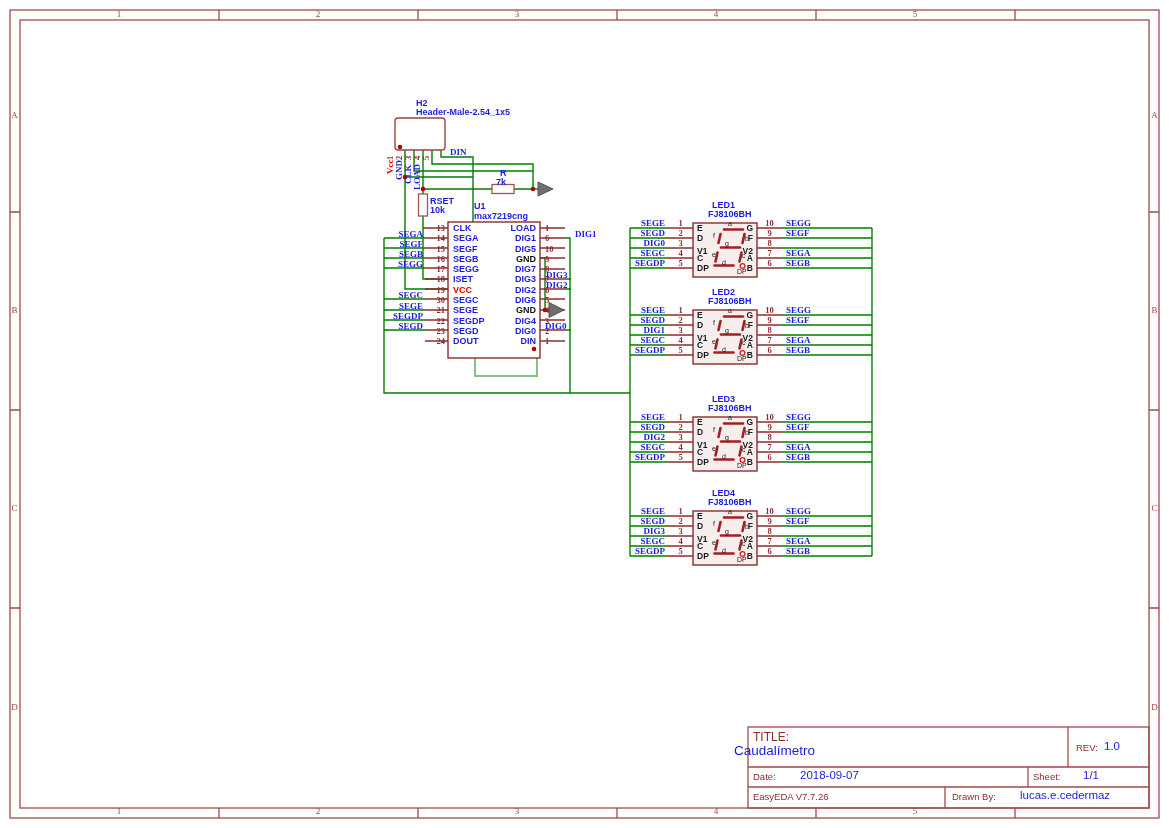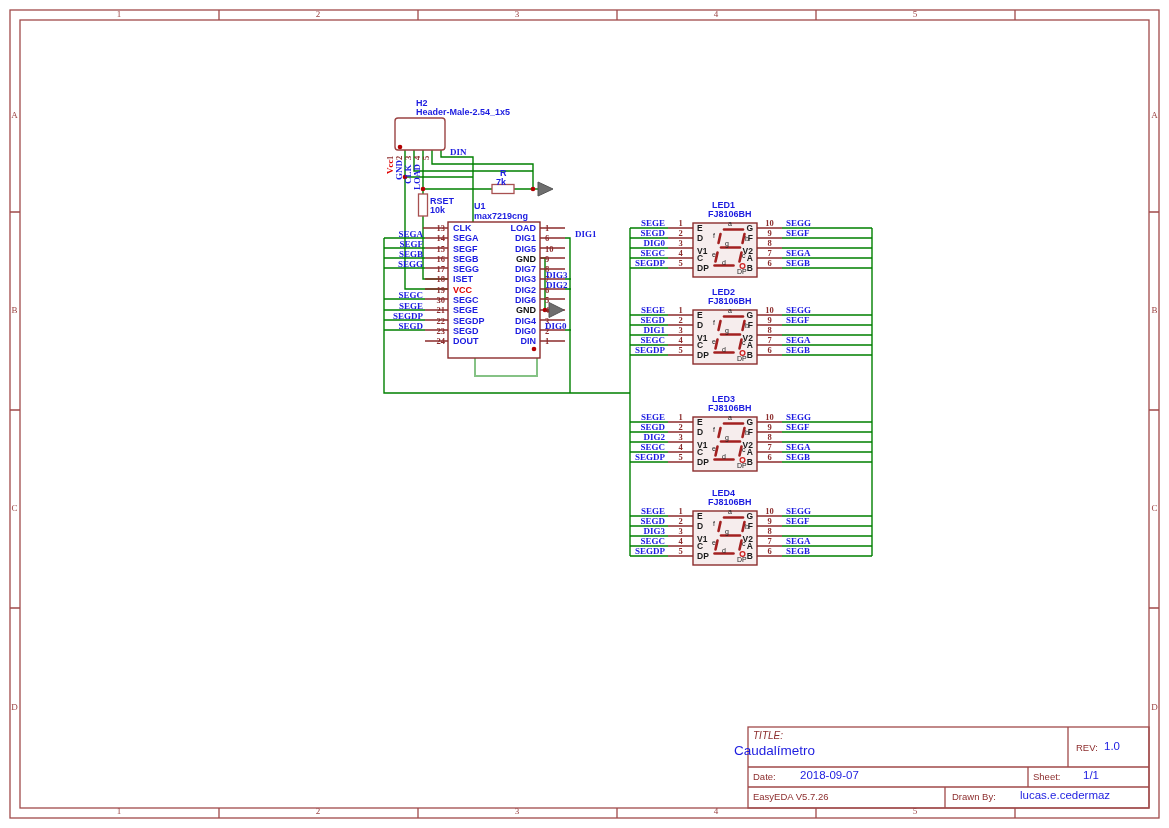--- a/index.html
+++ b/index.html
@@ -46,21 +46,21 @@
   .led .lpn{left:77px;} .led .rpn{left:103px;width:30px;text-align:right;}
   .t1{top:18px;} .t2{top:28px;} .t3{top:38px;} .t4{top:48px;} .t5{top:58px;}
   .n1{top:23px;} .n2{top:33px;} .n3{top:26px;margin-top:20px;} .n4{top:53px;} .n5{top:63px;}
   .lref{position:absolute;left:92px;top:0;font-size:9px;font-weight:bold;color:#1c1ce0;}
   .lpart{position:absolute;left:88px;top:9px;font-size:9px;font-weight:bold;color:#1c1ce0;}
   .gl{position:absolute;font-size:7px;color:#222;}
   .ga{left:108px;top:20px;} .gf{left:93px;top:32px;} .gb{left:125px;top:35px;} .gg{left:105px;top:40px;}
   .ge{left:92px;top:51px;} .gc{left:122px;top:52px;} .gd{left:102px;top:59px;} .gdp{left:117px;top:68px;}
   
   .tb-label{position:absolute;font-size:9.5px;color:#8c2d2d;}
-  .tb-small{position:absolute;font-size:10px;color:#8c2d2d;font-style:italic;}
+  .tb-small{position:absolute;font-size:12px;color:#8c2d2d;}
   .tb-val{position:absolute;font-size:11.5px;color:#1c1ce0;}
   .tb-title{position:absolute;font-size:13.5px;color:#1c1ce0;}
 </style>
 </head>
 <body>
 
 <div class="sheet">
 
   <svg class="layer" width="1169" height="828">
     <g stroke="#a04a4a" stroke-width="1.3" fill="none">
@@ -574,18 +574,18 @@
 
   <div>
     <span class="tb-small" style="left:753px;top:730px">TITLE:</span>
     <span class="tb-title" style="left:734px;top:743px">Caudalímetro</span>
     <span class="tb-label" style="left:1076px;top:742px">REV:</span>
     <span class="tb-val" style="left:1104px;top:740px">1.0</span>
     <span class="tb-label" style="left:753px;top:771px">Date:</span>
     <span class="tb-val" style="left:800px;top:769px">2018-09-07</span>
     <span class="tb-label" style="left:1033px;top:771px">Sheet:</span>
     <span class="tb-val" style="left:1083px;top:769px">1/1</span>
-    <span class="tb-label" style="left:753px;top:791px">EasyEDA V5.7.26</span>
+    <span class="tb-label" style="left:753px;top:791px">EasyEDA V7.7.26</span>
     <span class="tb-label" style="left:952px;top:791px">Drawn By:</span>
     <span class="tb-val" style="left:1020px;top:789px">lucas.e.cedermaz</span>
   </div>
 
 </div>
 
 </body></html>

